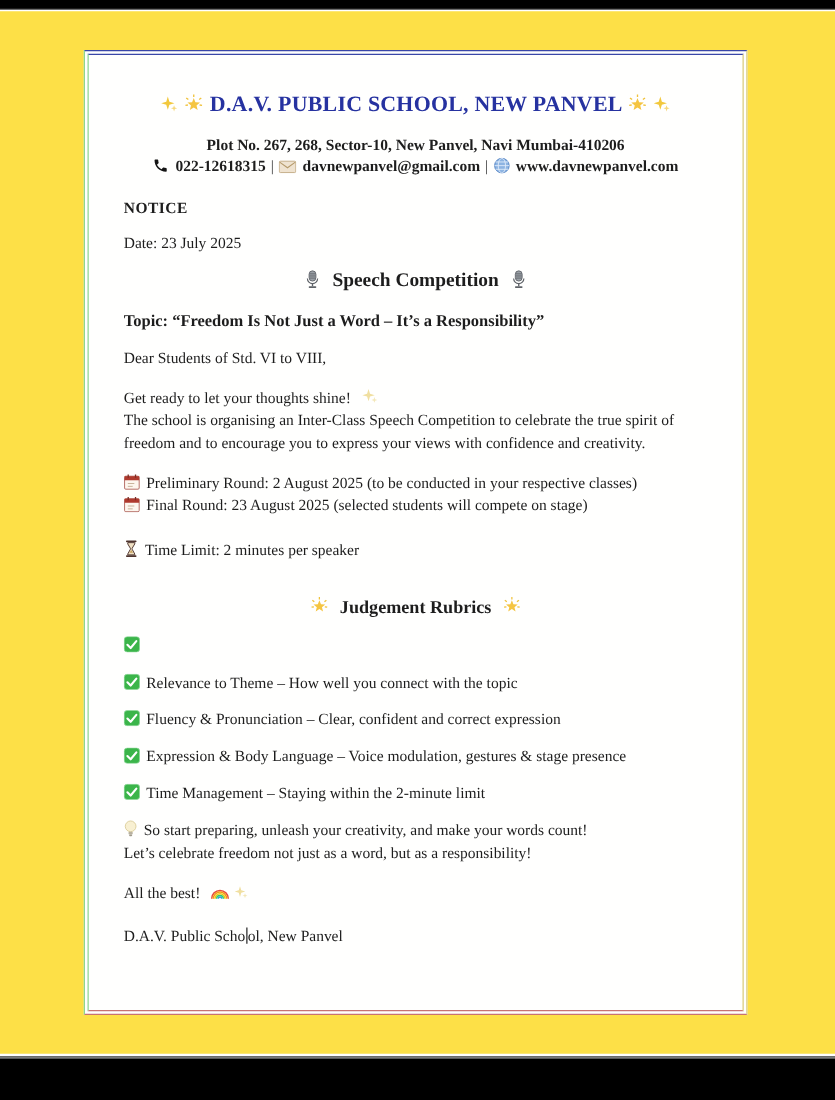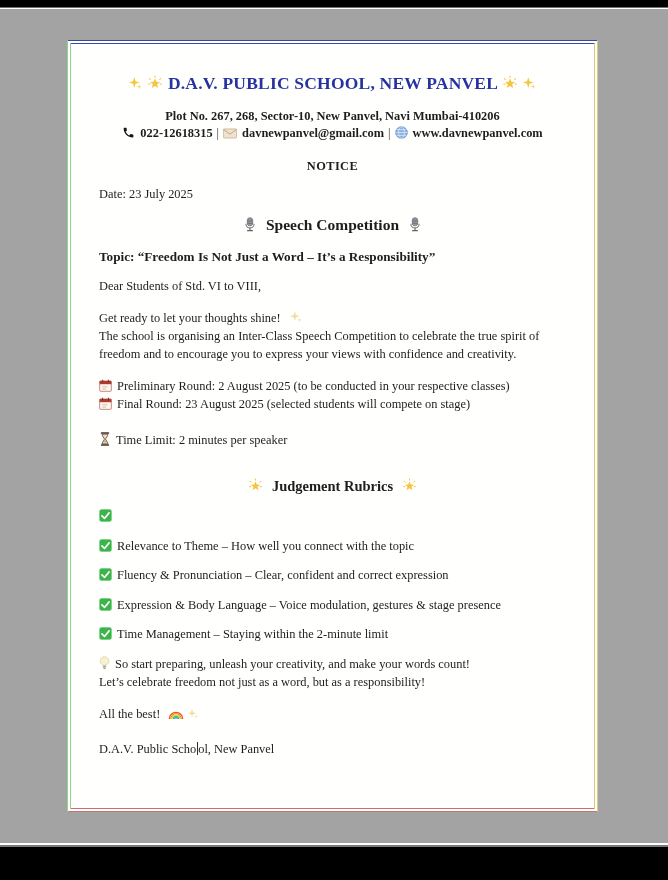--- a/index.html
+++ b/index.html
@@ -7,21 +7,21 @@
   body {
     font-family: "Liberation Serif", "DejaVu Serif", serif;
     background: #ffffff;
     color: #1d1d1d;
     overflow: hidden;
   }
   .screen { width: 668px; height: 880px; position: relative; background: #fff; }
   .bar { position: absolute; left: 0; width: 668px; background: #000; }
   .bar.top { top: 0; height: 8px; border-bottom: 1px solid #6e6e6e; }
   .bar.bottom { bottom: 0; height: 35px; border-top: 2px solid #7a7a7a; }
-  .canvas { position: absolute; top: 9px; left: 0; width: 668px; height: 834px; background: #a3a3a3; }
+  .canvas { position: absolute; top: 9px; left: 0; width: 668px; height: 834px; background: #fde047; }
 
   .page {
     position: absolute; left: 67px; top: 31px; width: 531px; height: 772px;
     background: #fffffe;
     border-style: double;
     border-width: 4px;
     border-top-color: #3a47a8;
     border-left-color: #8fd48f;
     border-right-color: #d9cb7c;
     border-bottom-color: #c77272;
@@ -30,21 +30,21 @@
     line-height: 18px;
   }
   .title {
     margin-top: 28px; text-align: center;
     color: #2632a0; font-weight: bold; font-size: 17.5px; line-height: 22px;
     letter-spacing: 0.2px;
   }
   .address { margin-top: 13px; text-align: center; font-weight: bold; font-size: 12.4px; }
   .contact { text-align: center; font-weight: bold; font-size: 12.4px; line-height: 17px; }
   .contact .sep { padding: 0 4px; font-weight: normal; color: #333; }
-  .notice-label { margin-top: 15px; text-align: center; font-weight: bold; letter-spacing: 0.4px; }
+  .notice-label { margin-top: 15px; text-align: left; font-weight: bold; letter-spacing: 0.4px; }
   .date-line { margin-top: 10px; }
   .event-title { margin-top: 11px; text-align: center; font-weight: bold; font-size: 15.5px; line-height: 21px; }
   .topic-line { margin-top: 13px; font-weight: bold; font-size: 13.2px; }
   .salutation { margin-top: 11px; }
   .intro-line { margin-top: 14px; }
   .intro-paragraph { width: 472px; }
   .rounds { margin-top: 15px; }
   .round-item { line-height: 17.5px; }
   .time-limit { margin-top: 18px; }
   .rubrics-title { margin-top: 27px; text-align: center; font-weight: bold; font-size: 14.5px; line-height: 20px; }

